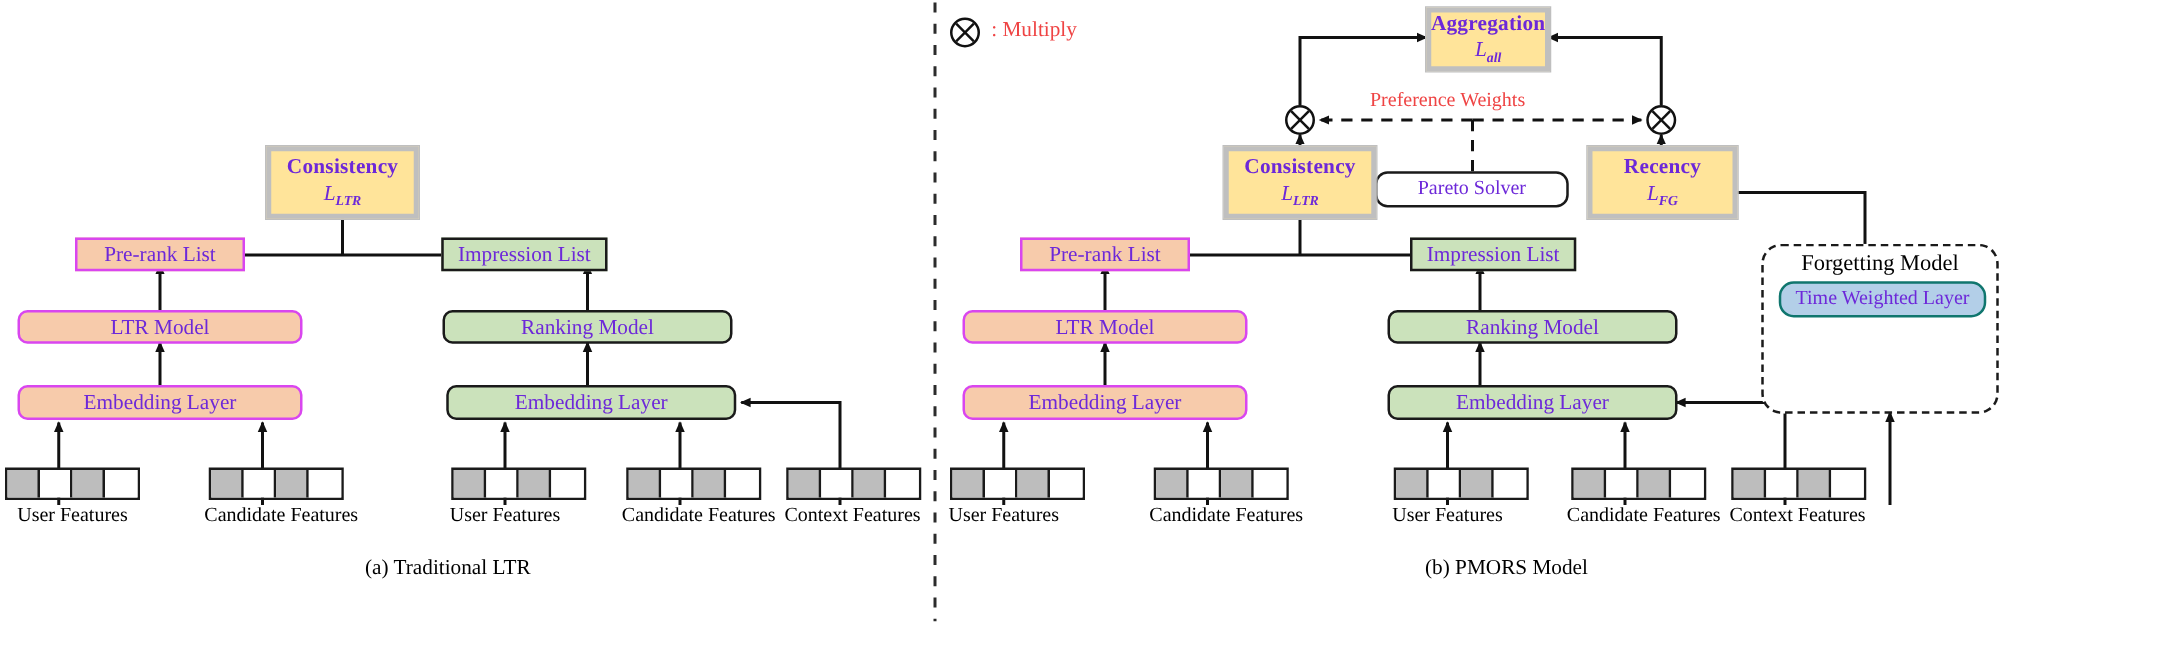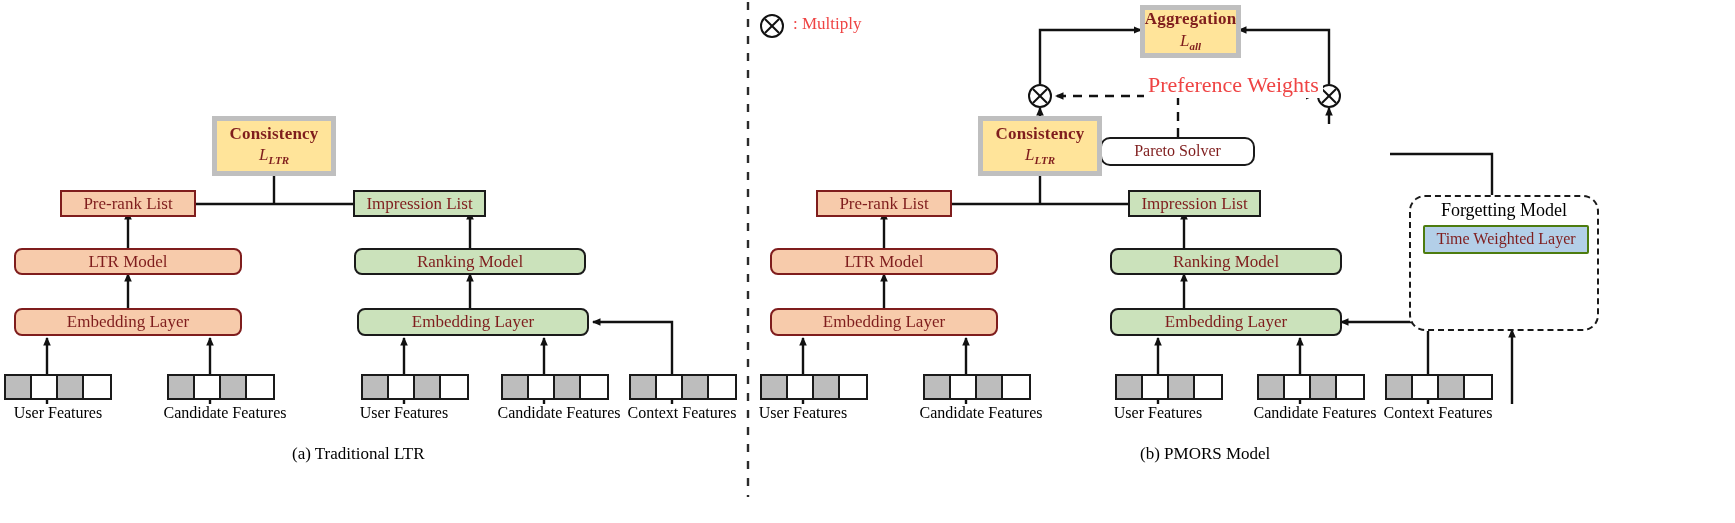--- a/index.html
+++ b/index.html
@@ -16,46 +16,46 @@
 
   
   .node {
     position: absolute;
     box-sizing: border-box;
     display: flex;
     align-items: center;
     justify-content: center;
     text-align: center;
     font-family: "Liberation Serif", serif;
-    color: #7f1d1d;
+    color: #6d28d9;
     line-height: 1.05;
     white-space: nowrap;
   }
 
   
   .orange {
     background: #f7cbab;
-    border: 2px solid #7f1d1d;
+    border: 2px solid #d946ef;
     font-size: 17px;
   }
   .orange.round { border-radius: 8px; }
 
   
   .green {
     background: #cbe2bb;
     border: 2px solid #1a1a1a;
     font-size: 17px;
   }
   .green.round { border-radius: 8px; }
 
   
   .blue {
     background: #b3cfe8;
-    border: 2px solid #4d7c0f;
-    border-radius: 2px;
+    border: 2px solid #0f766e;
+    border-radius: 12px;
     font-size: 16px;
   }
 
   
   .loss {
     background: #ffe49a;
     border: 4px solid #bfbfbf;
     outline: 1px solid #bfbfbf;
     flex-direction: column;
     justify-content: center;
@@ -314,33 +314,39 @@
   <div class="node loss" style="left:1141px; top:6px; width:99px; height:51px;">
     <span class="ttl">Aggregation</span>
     <span class="sub">
       <i>L</i><sub>all</sub>
     </span>
   </div>
 
   <div class="mult" style="left:1028px; top:84px;"></div>
   <div class="mult" style="left:1317px; top:84px;"></div>
 
-  <div class="label" style="left:1144px; top:72px; font-size:22px; background:#fff; padding:0 4px;">Preference Weights</div>
+  <div class="label" style="left:1092px; top:72px; font-size:16px; background:#fff; padding:0 4px;">Preference Weights</div>
 
   <div class="node plain" style="left:1100px; top:137px; width:155px; height:29px;">
     <span>Pareto Solver</span>
   </div>
 
   <div class="node loss" style="left:979px; top:117px; width:122px; height:58px;">
     <span class="ttl">Consistency</span>
     <span class="sub">
       <i>L</i><sub>LTR</sub>
     </span>
   </div>
 
+  <div class="node loss" style="left:1270px; top:117px; width:120px; height:58px;">
+    <span class="ttl">Recency</span>
+    <span class="sub">
+      <i>L</i><sub>FG</sub>
+    </span>
+  </div>
 
   <div class="node orange" style="left:816px; top:190px; width:136px; height:27px;">
     <span>Pre-rank List</span>
   </div>
 
   <div class="node green" style="left:1128px; top:190px; width:133px; height:27px;">
     <span>Impression List</span>
   </div>
 
   <div class="node orange round" style="left:770px; top:248px; width:228px; height:27px;">

